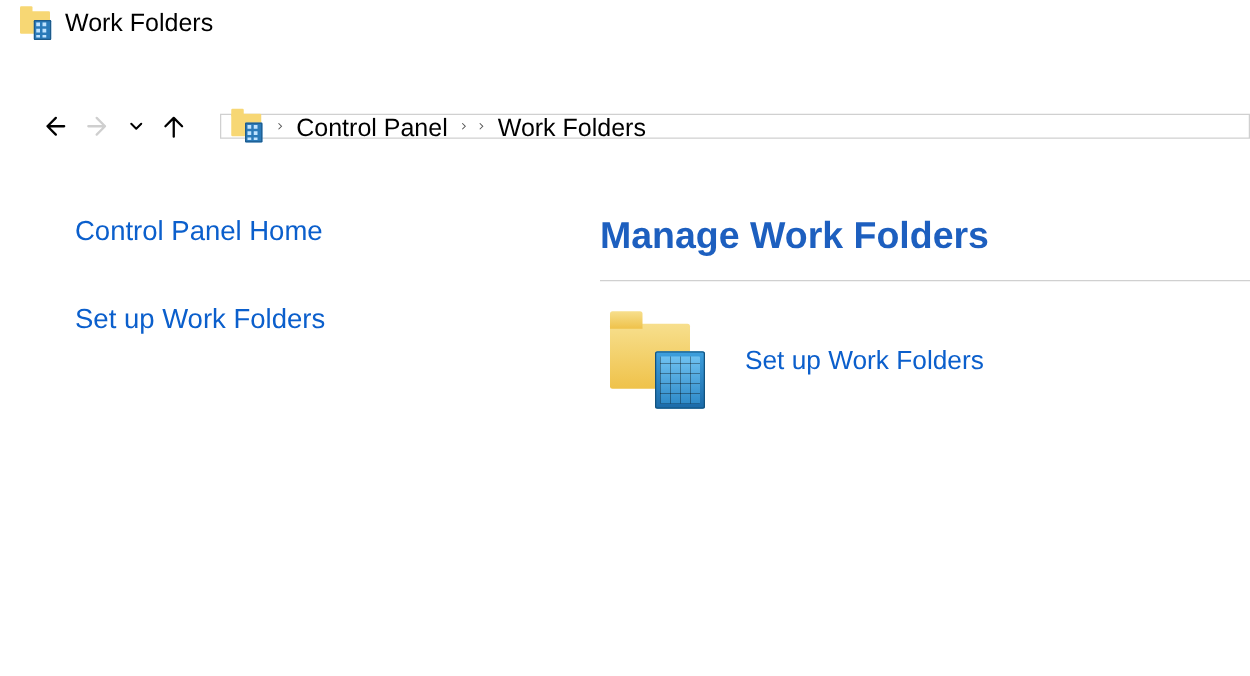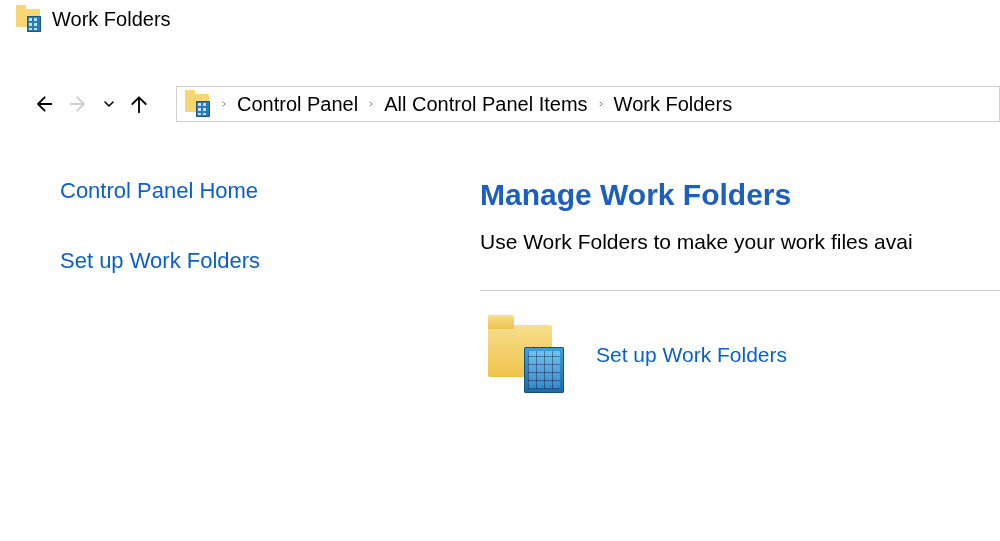--- a/index.html
+++ b/index.html
@@ -108,23 +108,22 @@
       display: flex;
       align-items: center;
       justify-content: center;
     }
     .dropdown-chevron svg {
       width: 12px;
       height: 12px;
     }
     .addressbar {
       display: flex;
-      align-items: center;
       border: 1px solid #d0d0d0;
-      height: 36px;
+      height: 20px;
       flex: 1;
       margin-left: 16px;
       min-width: 0;
     }
     .addr-icon-wrap {
       padding: 0 8px;
       display: flex;
       align-items: center;
     }
     .addr-crumb {
@@ -283,38 +282,36 @@
       <svg viewBox="0 0 10 10">
           <path d="M3 1 L7 5 L3 9" stroke="#555" stroke-width="1.4" fill="none"></path>
         </svg>
     </div>
     <div class="addr-crumb">Control Panel</div>
     <div class="addr-sep">
       <svg viewBox="0 0 10 10">
           <path d="M3 1 L7 5 L3 9" stroke="#555" stroke-width="1.4" fill="none"></path>
         </svg>
     </div>
-    <div class="addr-crumb">All Control Panel Items</div>
     <div class="addr-sep">
       <svg viewBox="0 0 10 10">
           <path d="M3 1 L7 5 L3 9" stroke="#555" stroke-width="1.4" fill="none"></path>
         </svg>
     </div>
     <div class="addr-crumb">Work Folders</div>
   </div>
 </div>
 
 <div class="main">
   <div class="sidepanel">
     <span class="side-link">Control Panel Home</span>
     <span class="side-link">Set up Work Folders</span>
   </div>
   <div class="content">
     <h1 class="page-title">Manage Work Folders</h1>
-    <div class="page-desc">Use Work Folders to make your work files avai</div>
     <div class="divider"></div>
     <div class="setup-row">
       <div class="wf-icon-large">
         <div class="lf-folder"></div>
         <div class="lf-building"></div>
       </div>
       <span class="setup-link">Set up Work Folders</span>
     </div>
   </div>
 </div>

